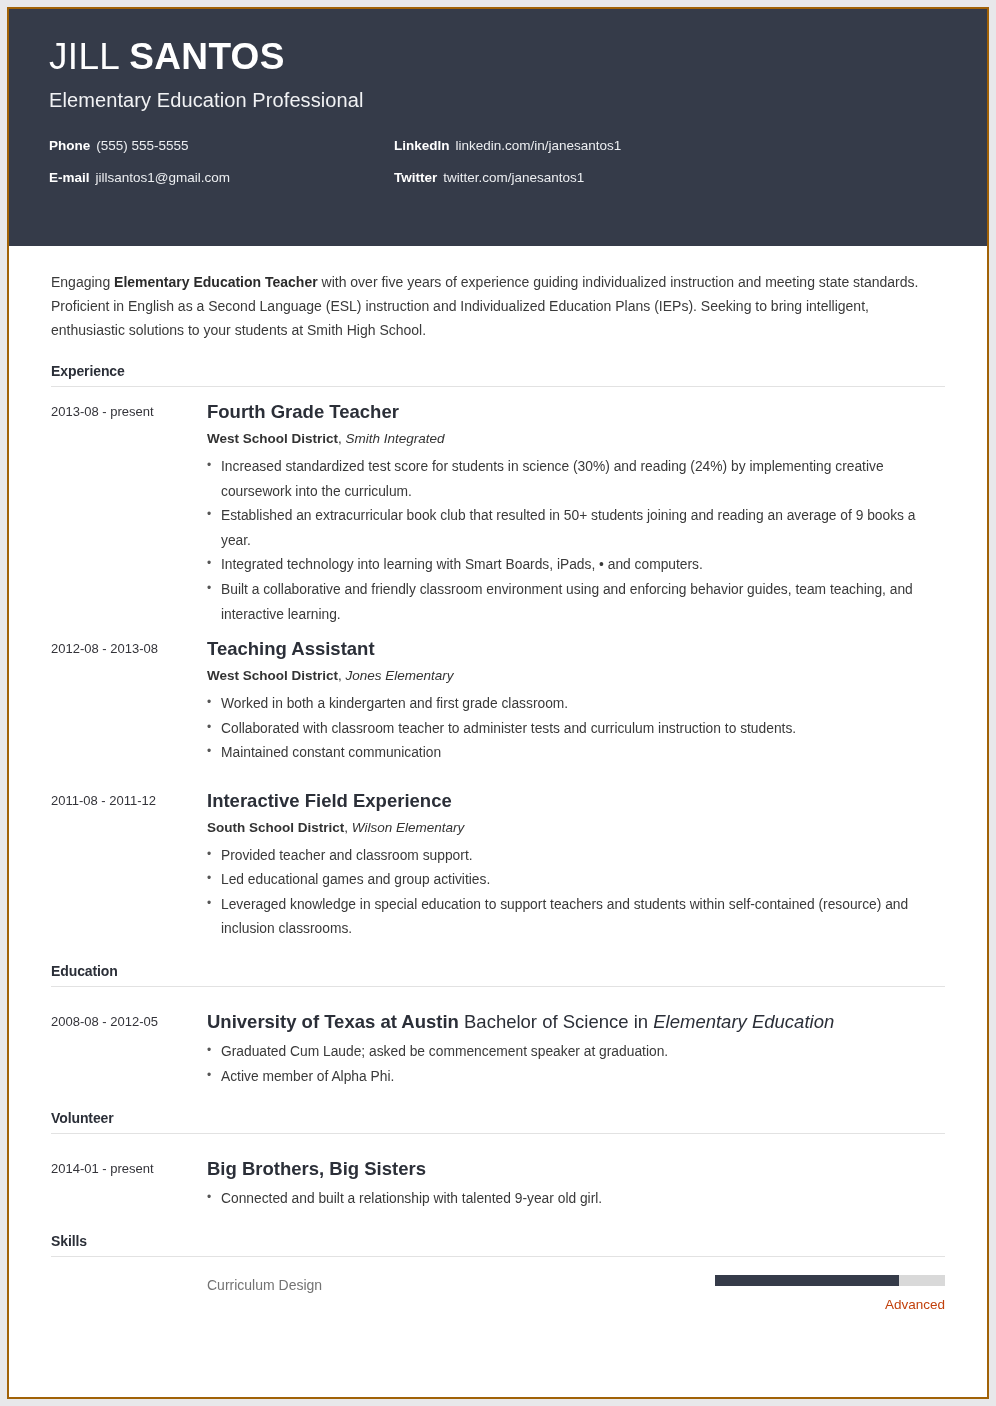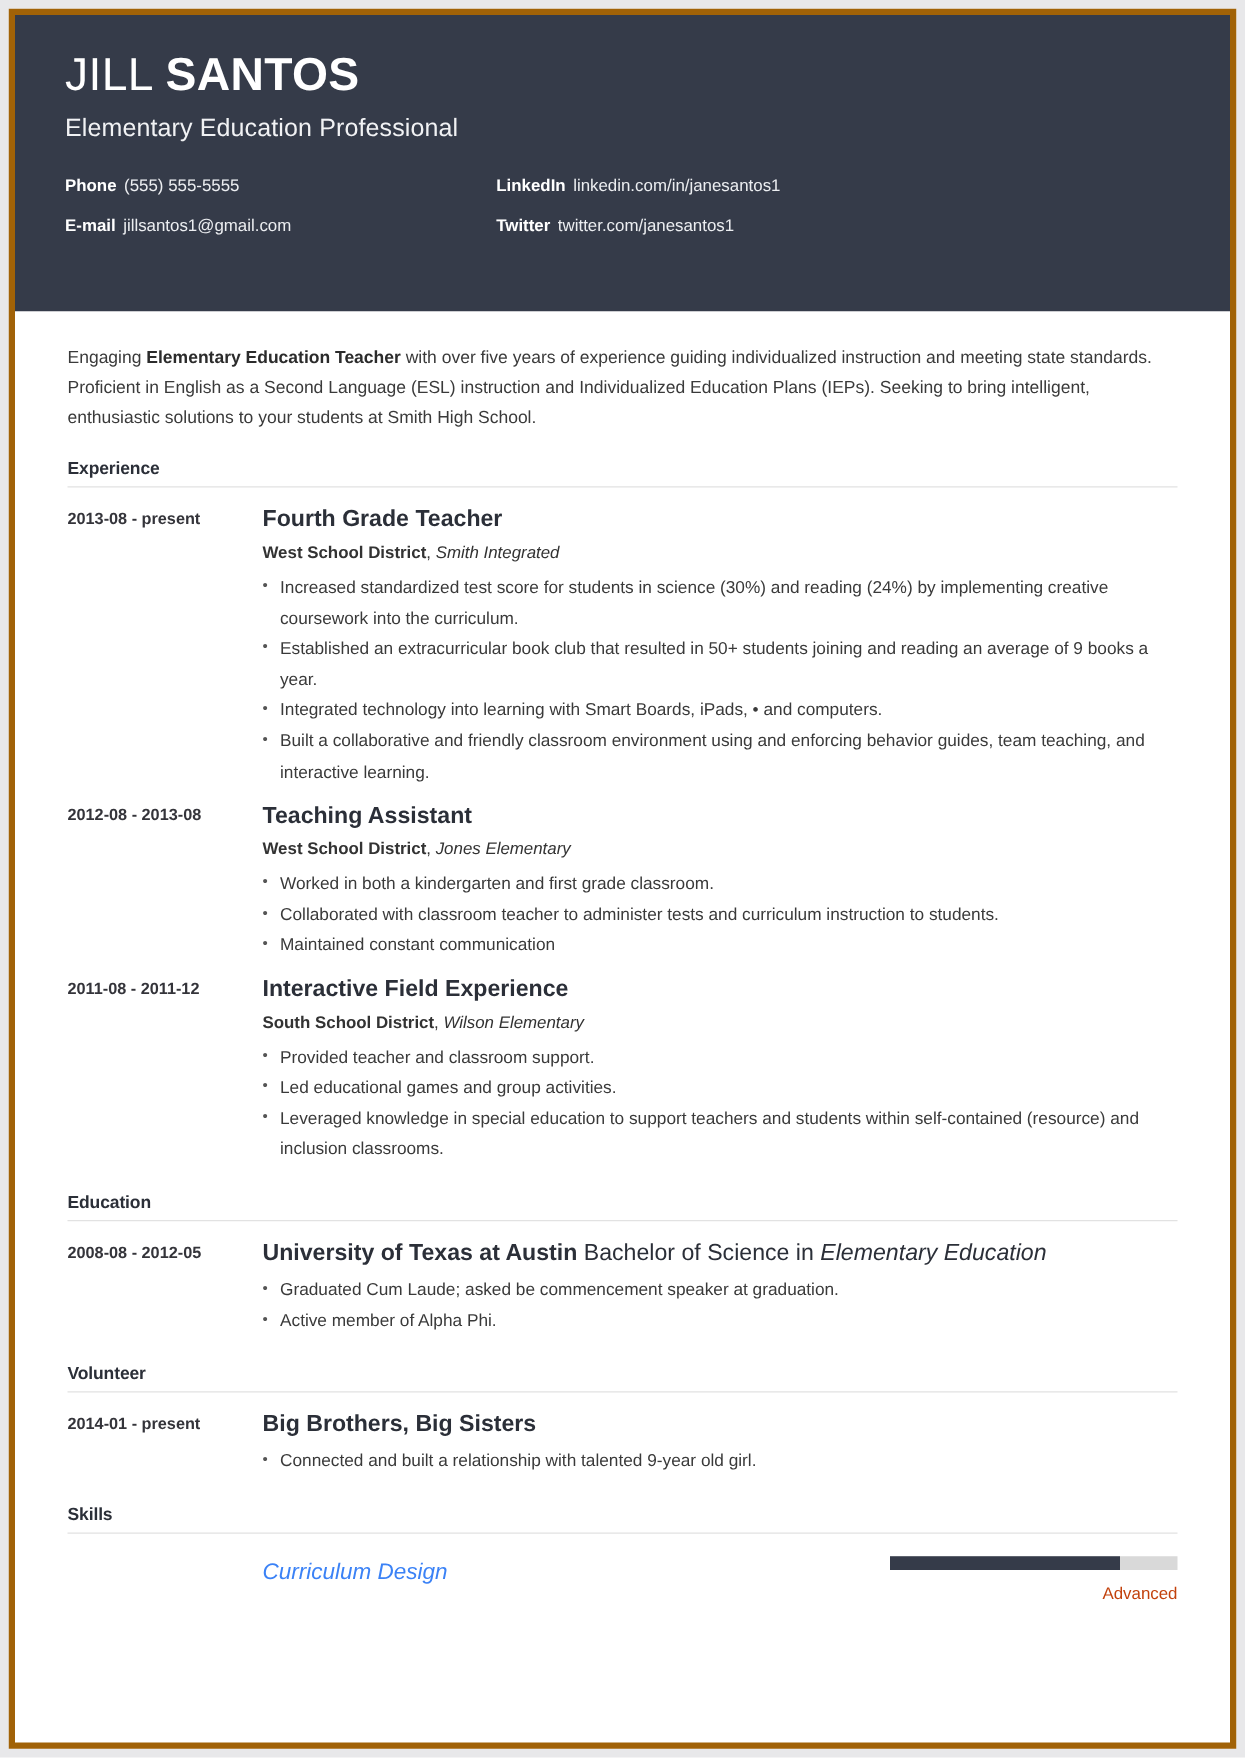--- a/index.html
+++ b/index.html
@@ -16,21 +16,21 @@
     -webkit-font-smoothing: antialiased;
   }
 
   .page {
     position: absolute;
     left: 7px;
     top: 7px;
     width: 982px;
     height: 1392px;
     background: #ffffff;
-    border: 5px solid #a16207;
+    border: 2px solid #a16207;
     overflow: hidden;
   }
 
   
   .header {
     background: #353b49;
     color: #ffffff;
     padding: 26px 40px 22px 40px;
     height: 237px;
   }
@@ -97,27 +97,27 @@
     padding-bottom: 7px;
   }
   .section-rule {
     height: 1px;
     background: #e2e2e2;
     margin-bottom: 13px;
   }
 
   
   .entry { display: flex; margin-bottom: 10px; }
-  .entry:last-child { margin-bottom: 0; }
+  .entry:last-child { margin-bottom: 0; margin-top: 23px; }
 
   .entry-dates {
     width: 156px;
     flex: 0 0 156px;
     font-size: 13px;
-    font-weight: 700;
+    font-weight: 400;
     color: #34343a;
     padding-top: 4px;
     white-space: nowrap;
   }
   .entry-main { flex: 1; min-width: 0; }
 
   .entry-title {
     font-size: 18.5px;
     font-weight: 700;
     color: #2b2f38;
@@ -154,24 +154,23 @@
     top: 0;
     color: #555;
     font-size: 12px;
   }
 
   
   .skill-row { display: flex; align-items: flex-start; padding-top: 5px; }
   .skill-label-pad { width: 156px; flex: 0 0 156px; }
   .skill-name {
     flex: 1;
-    font-size: 18px;
-    color: #3b82f6;
+    font-size: 14px;
+    color: #737373;
     padding-top: 2px;
-    font-style: italic;
   }
   .skill-meter { width: 230px; flex: 0 0 230px; }
   .skill-bar {
     height: 11px;
     background: #d9d9d9;
     width: 100%;
   }
   .skill-bar-fill {
     height: 100%;
     background: #353b49;

